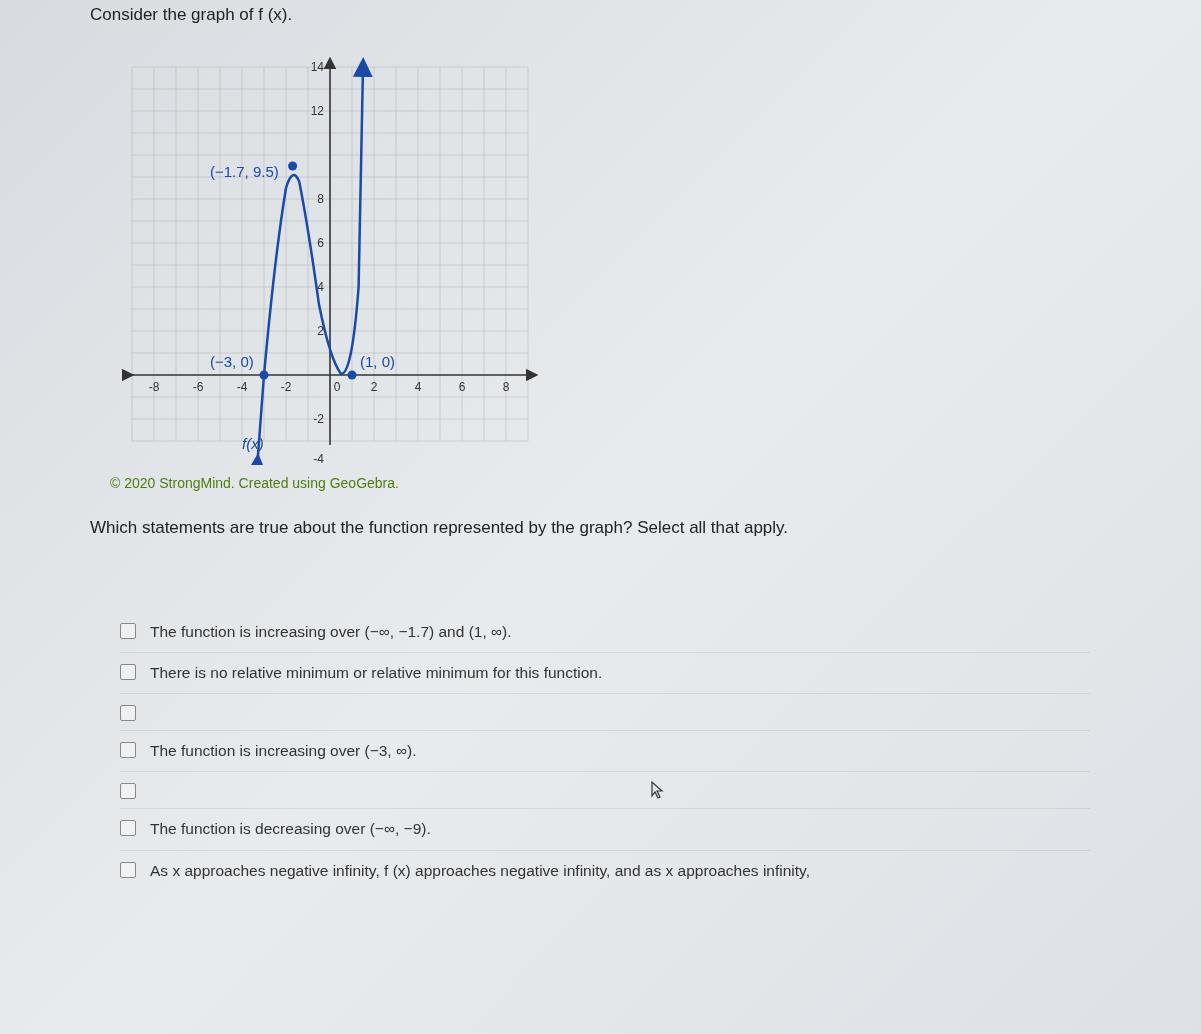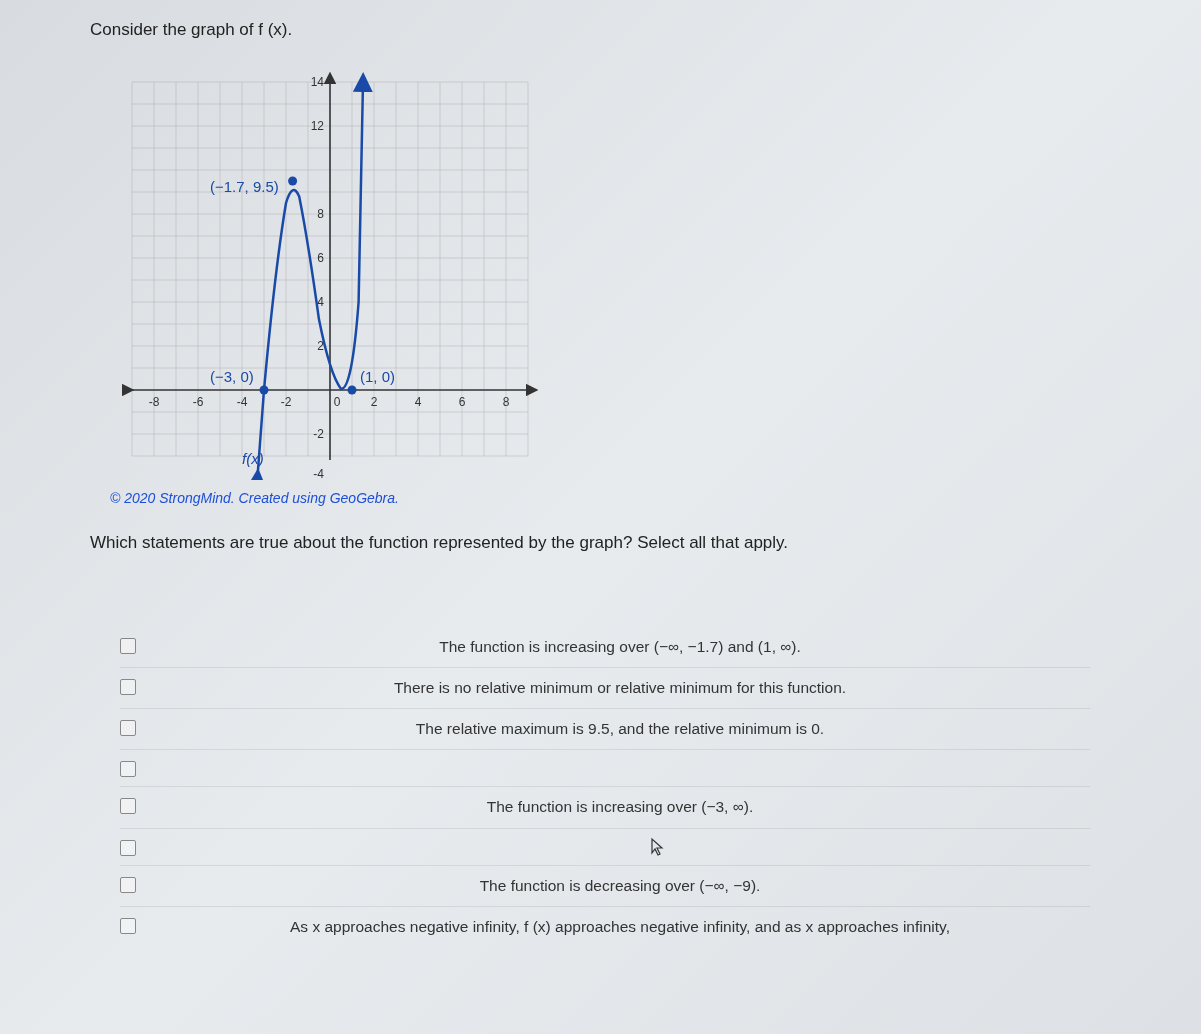--- a/index.html
+++ b/index.html
@@ -10,30 +10,29 @@
     min-height: 1034px;
   }
   .page {
     padding: 0 30px 20px 90px;
     max-width: 1000px;
   }
   .question-intro {
     font-size: 17px;
     color: #222;
     margin-bottom: 18px;
-    margin-top: 20px;
+    margin-top: 5px;
   }
   .graph-container {
     margin: 20px 0 10px 20px;
   }
   .copyright {
     font-size: 14px;
-    color: #1d4ed8;
+    color: #4d7c0f;
     margin: 8px 0 24px 20px;
-    font-style: italic;
   }
   .question-prompt {
     font-size: 17px;
     color: #222;
     margin: 12px 0 71px 0;
     line-height: 1.5;
   }
   .options {
     margin-left: 30px;
   }
@@ -52,21 +51,20 @@
     height: 14px;
     border: 1.5px solid #888;
     border-radius: 2px;
     margin-right: 14px;
     margin-top: 3px;
     background: rgba(255,255,255,0.4);
     cursor: pointer;
   }
   .option-text {
     flex: 1 1 auto;
-    text-align: center;
   }
   svg.graph {
     display: block;
   }
 </style>
 </head>
 <body>
 
 <div class="page">
 
@@ -178,24 +176,20 @@
     <div class="option">
       <div class="checkbox"></div>
       <div class="option-text">The function is increasing over (−∞, −1.7) and (1, ∞).</div>
     </div>
 
     <div class="option">
       <div class="checkbox"></div>
       <div class="option-text">There is no relative minimum or relative minimum for this function.</div>
     </div>
 
-    <div class="option">
-      <div class="checkbox"></div>
-      <div class="option-text">The relative maximum is 9.5, and the relative minimum is 0.</div>
-    </div>
 
     <div class="option">
       <div class="checkbox"></div>
     </div>
 
     <div class="option">
       <div class="checkbox"></div>
       <div class="option-text">The function is increasing over (−3, ∞).</div>
     </div>
 

